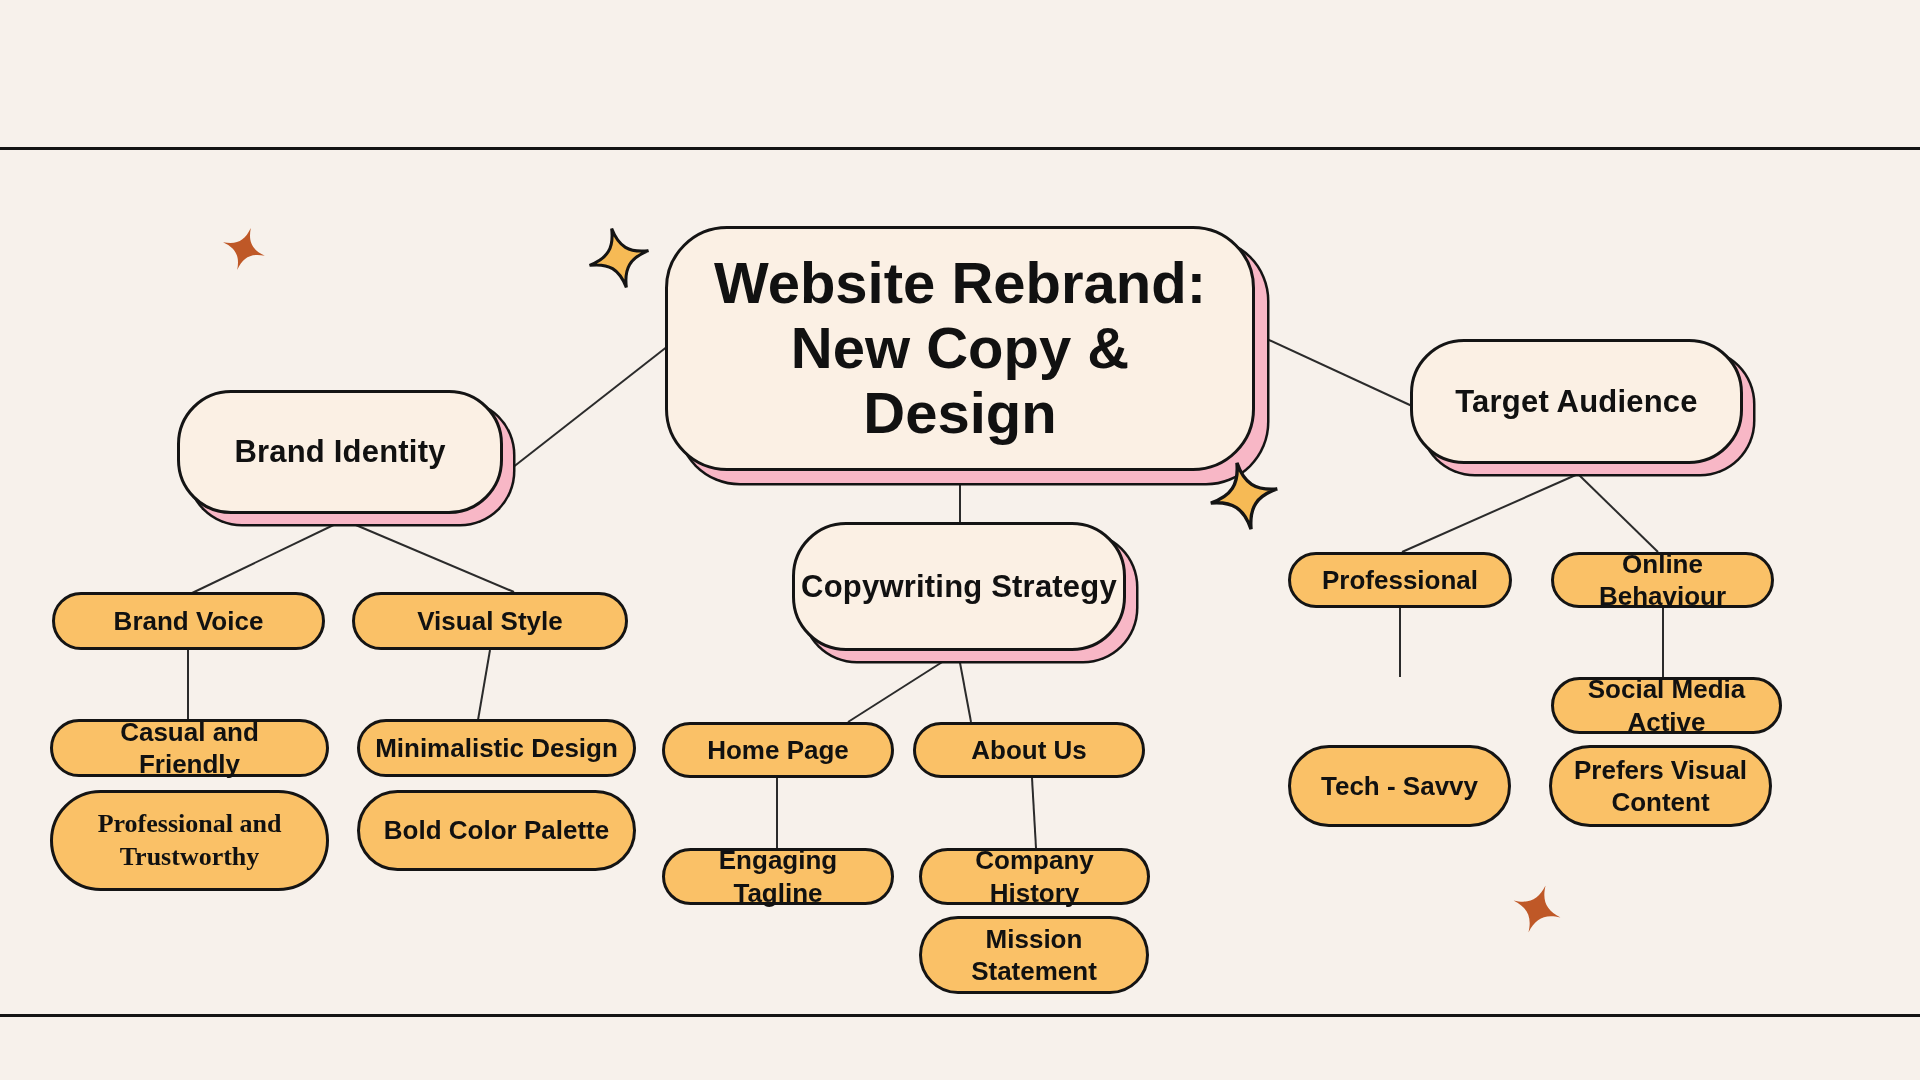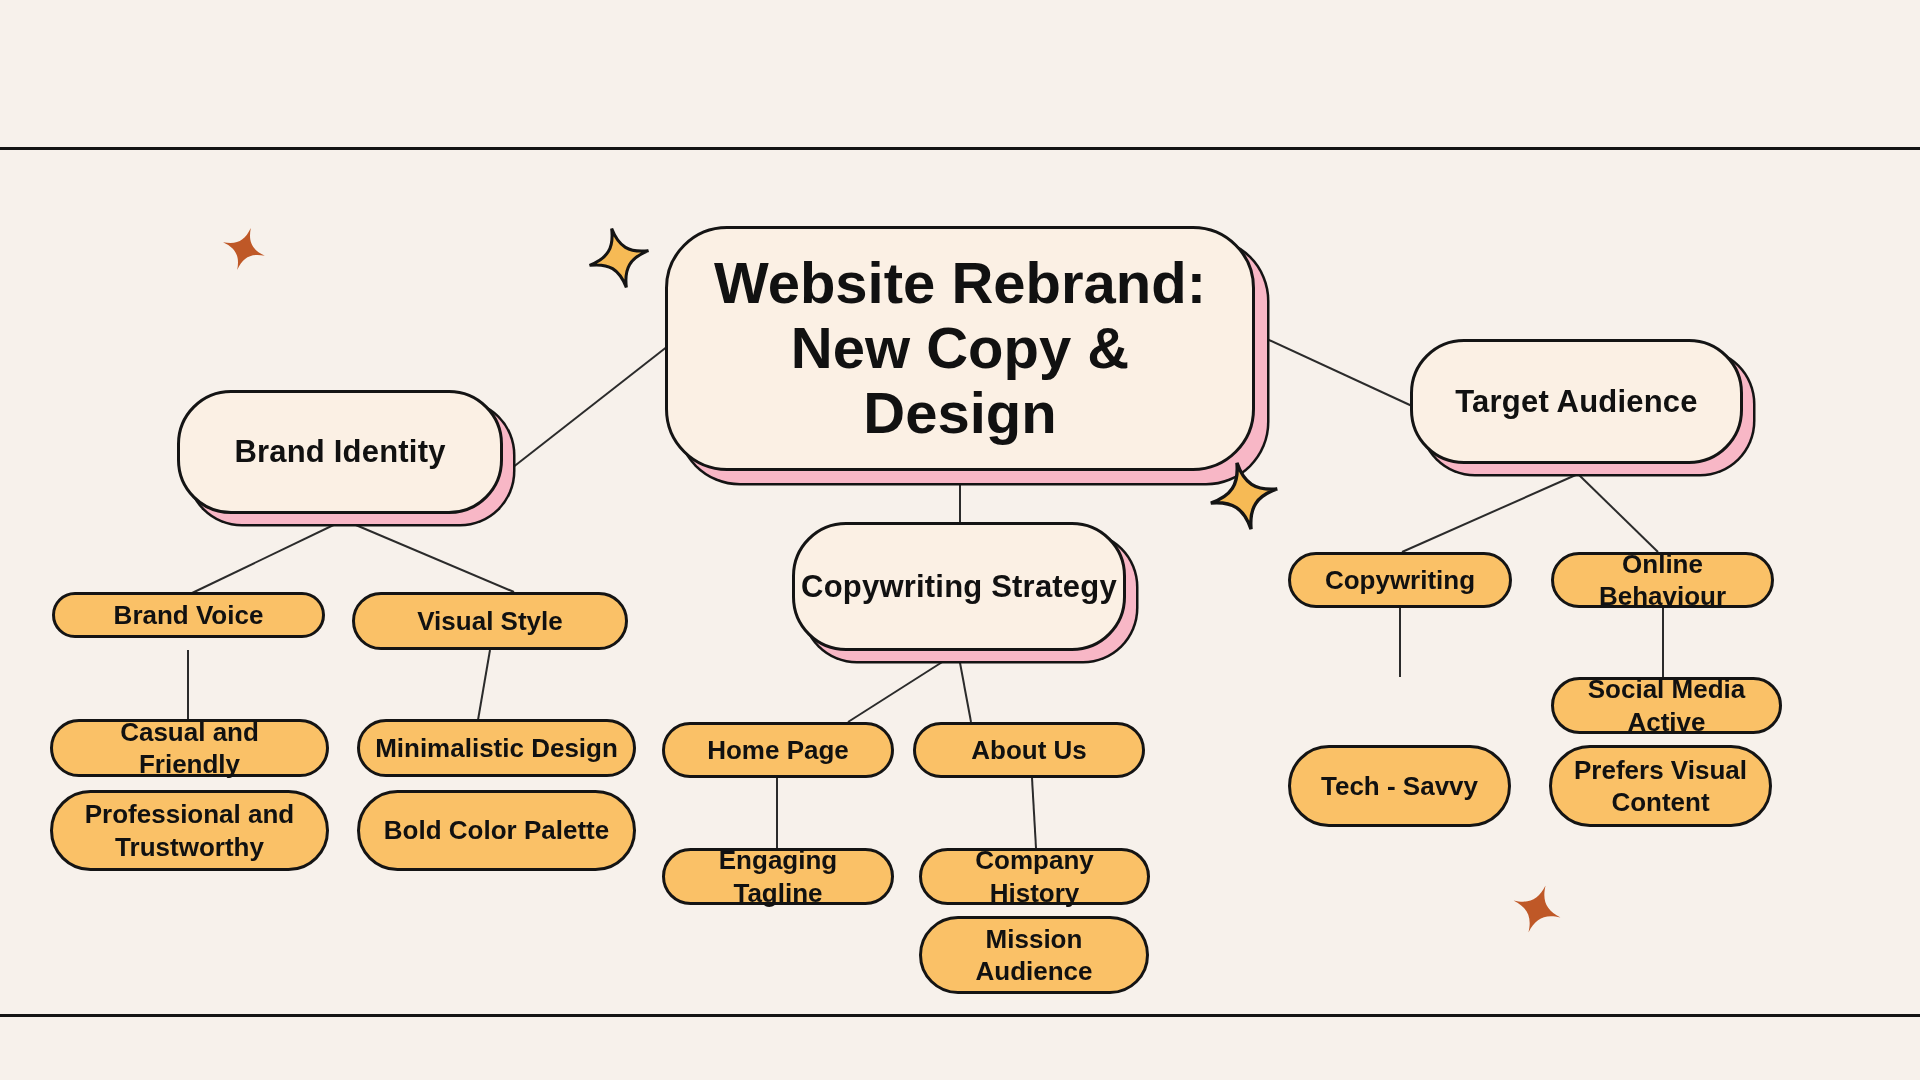--- a/index.html
+++ b/index.html
@@ -107,34 +107,34 @@
     <span>New Copy &amp;</span>
     <span>Design</span>
   </div>
 
   <div class="node main" style="left:177px;top:346px;width:326px;height:124px;">Brand Identity</div>
 
   <div class="node main" style="left:792px;top:478px;width:334px;height:129px;">Copywriting Strategy</div>
 
   <div class="node main" style="left:1410px;top:295px;width:333px;height:125px;">Target Audience</div>
 
-  <div class="node pill" style="left:52px;top:548px;width:273px;height:46px;">Brand Voice</div>
+  <div class="node pill" style="left:52px;top:548px;width:273px;height:58px;">Brand Voice</div>
   <div class="node pill" style="left:352px;top:548px;width:276px;height:58px;">Visual Style</div>
   <div class="node pill" style="left:50px;top:675px;width:279px;height:58px;">Casual and Friendly</div>
   <div class="node pill" style="left:357px;top:675px;width:279px;height:58px;">Minimalistic Design</div>
-  <div class="node pill" style="left:50px;top:746px;width:279px;height:81px;">Professional and Trustworthy</div>
+  <div class="node pill" style="left:50px;top:746px;width:279px;height:101px;font-family:Liberation Serif, serif;">Professional and Trustworthy</div>
   <div class="node pill" style="left:357px;top:746px;width:279px;height:81px;">Bold Color Palette</div>
 
   <div class="node pill" style="left:662px;top:678px;width:232px;height:56px;">Home Page</div>
   <div class="node pill" style="left:913px;top:678px;width:232px;height:56px;">About Us</div>
   <div class="node pill" style="left:662px;top:804px;width:232px;height:57px;">Engaging Tagline</div>
   <div class="node pill" style="left:919px;top:804px;width:231px;height:57px;">Company History</div>
-  <div class="node pill" style="left:919px;top:872px;width:230px;height:78px;">Mission Audience</div>
+  <div class="node pill" style="left:919px;top:872px;width:230px;height:78px;">Mission Statement</div>
 
-  <div class="node pill" style="left:1288px;top:508px;width:224px;height:56px;">Copywriting</div>
+  <div class="node pill" style="left:1288px;top:508px;width:224px;height:56px;">Professional</div>
   <div class="node pill" style="left:1551px;top:508px;width:223px;height:56px;">Online Behaviour</div>
   <div class="node pill" style="left:1551px;top:633px;width:231px;height:57px;">Social Media Active</div>
   <div class="node pill" style="left:1288px;top:701px;width:223px;height:82px;">Tech - Savvy</div>
   <div class="node pill" style="left:1549px;top:701px;width:223px;height:82px;">Prefers Visual Content</div>
 
   <svg class="sparkle" style="left:222px;top:183px;width:44px;height:44px;transform:rotate(18deg);" viewBox="0 0 100 100">
     <path d="M50 0 C54 32 68 46 100 50 C68 54 54 68 50 100 C46 68 32 54 0 50 C32 46 46 32 50 0 Z" fill="var(--star-rust)"></path>
   </svg>
 
   <svg class="sparkle" style="left:585px;top:180px;width:68px;height:68px;transform:rotate(-14deg);" viewBox="-6 -6 112 112">

